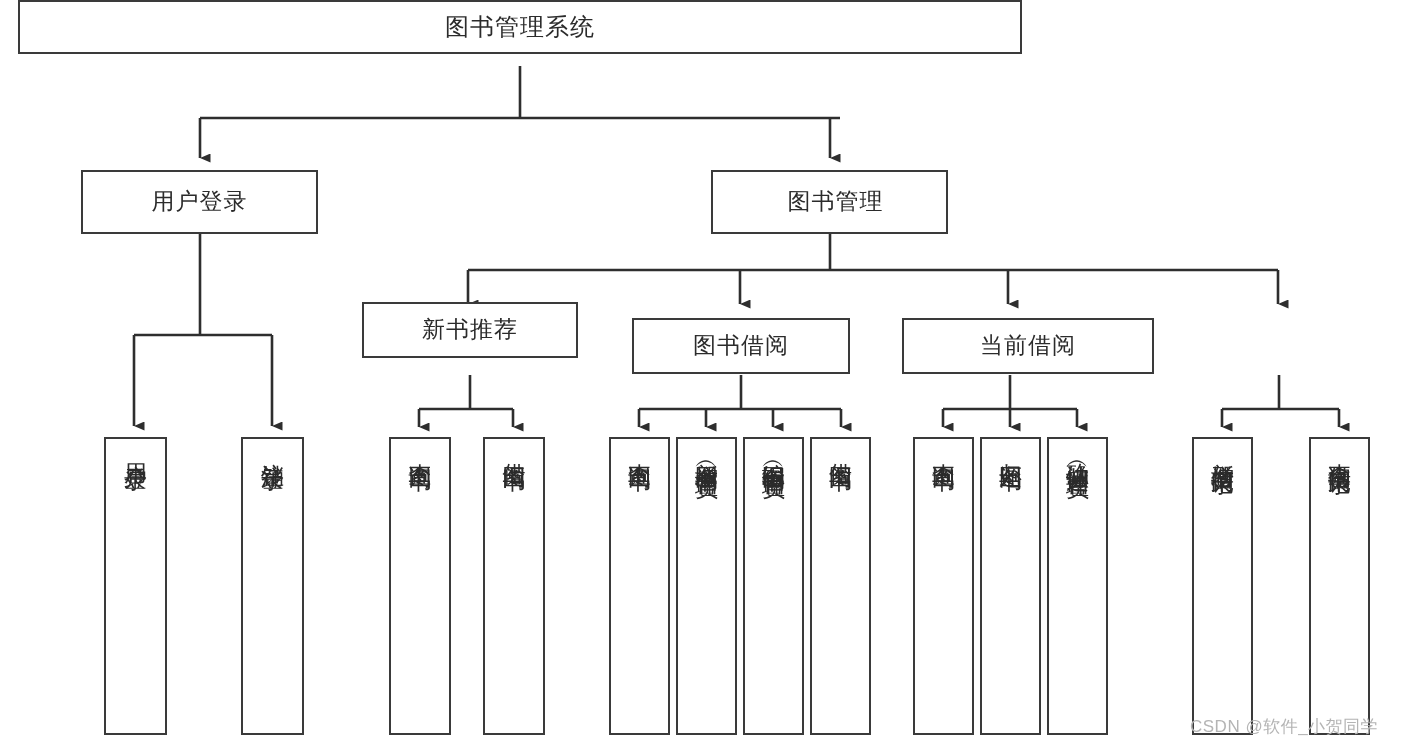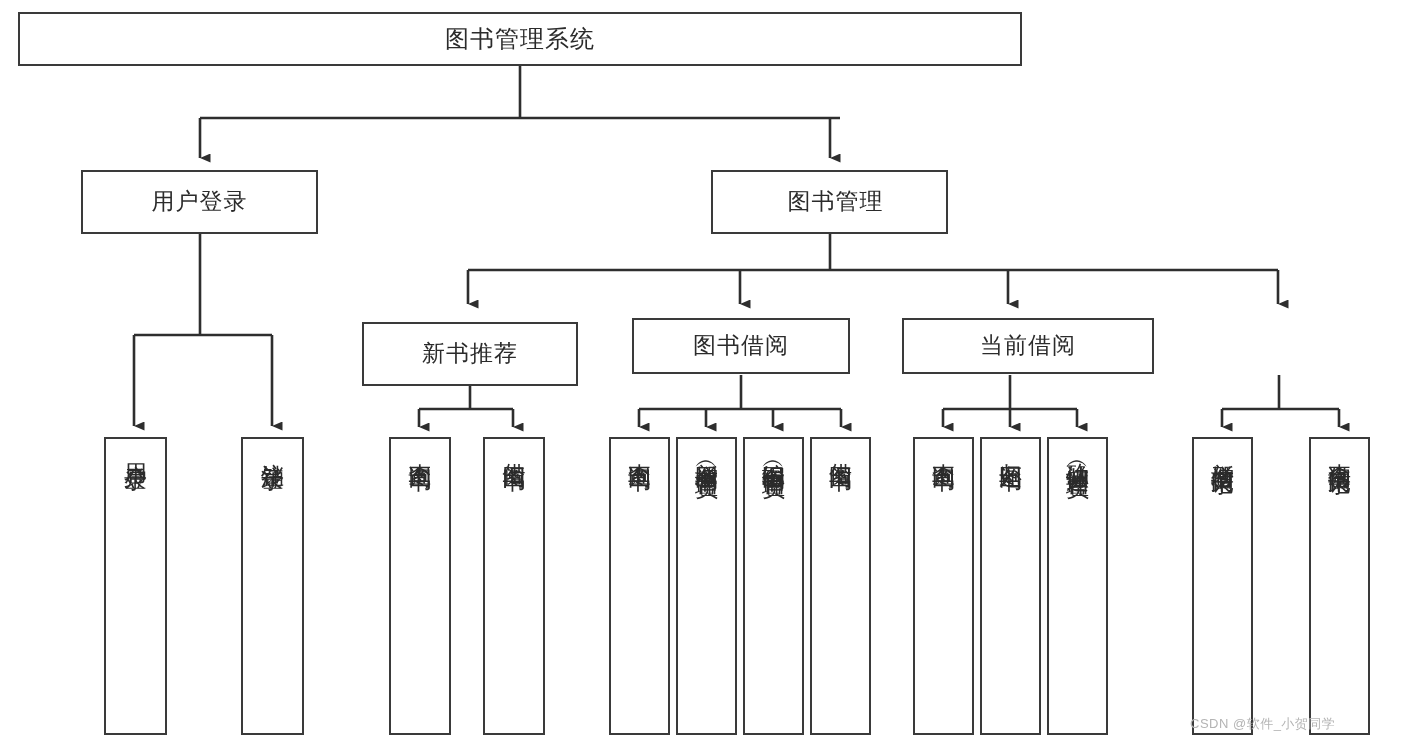--- a/index.html
+++ b/index.html
@@ -43,21 +43,21 @@
     letter-spacing:2px;
     padding-top:6px;
     justify-content:flex-start;
     align-items:center;
   }
   .node.root{
     font-size:24px;
   }
   .watermark{
     position:absolute;
-    font-size:13px;
+    font-size:17px;
     color:#b4b4b4;
     letter-spacing:0.5px;
     white-space:nowrap;
     user-select:none;
   }
 </style>
 </head>
 <body>
 
 <div id="stage">
@@ -106,26 +106,26 @@
       <path d="M1010,409 L1010,427" marker-end="url(#arw)"></path>
       <path d="M1077,409 L1077,427" marker-end="url(#arw)"></path>
 
       <path d="M1279,375 L1279,409"></path>
       <path d="M1222,409 L1339,409"></path>
       <path d="M1222,409 L1222,427" marker-end="url(#arw)"></path>
       <path d="M1339,409 L1339,427" marker-end="url(#arw)"></path>
     </g>
   </svg>
 
-  <div class="node h root" style="left:18px;top:12px;width:1004px;height:54px;">图书管理系统</div>
+  <div class="node h root" style="left:18px;top:0;width:1004px;height:54px;">图书管理系统</div>
 
   <div class="node h" style="left:81px;top:170px;width:237px;height:64px;">用户登录</div>
   <div class="node h" style="left:711px;top:170px;width:237px;height:64px;padding-left:12px;">图书管理</div>
 
-  <div class="node h" style="left:362px;top:322px;width:216px;height:64px;">新书推荐</div>
+  <div class="node h" style="left:362px;top:302px;width:216px;height:56px;">新书推荐</div>
   <div class="node h" style="left:632px;top:318px;width:218px;height:56px;">图书借阅</div>
   <div class="node h" style="left:902px;top:318px;width:252px;height:56px;">当前借阅</div>
 
   <div class="node v" style="left:104px;top:437px;width:63px;height:298px;">用户登录</div>
   <div class="node v" style="left:241px;top:437px;width:63px;height:298px;">注销登录</div>
 
   <div class="node v" style="left:389px;top:437px;width:62px;height:298px;">查询图书</div>
   <div class="node v" style="left:483px;top:437px;width:62px;height:298px;">借阅图书</div>
 
   <div class="node v" style="left:609px;top:437px;width:61px;height:298px;">查询图书</div>

